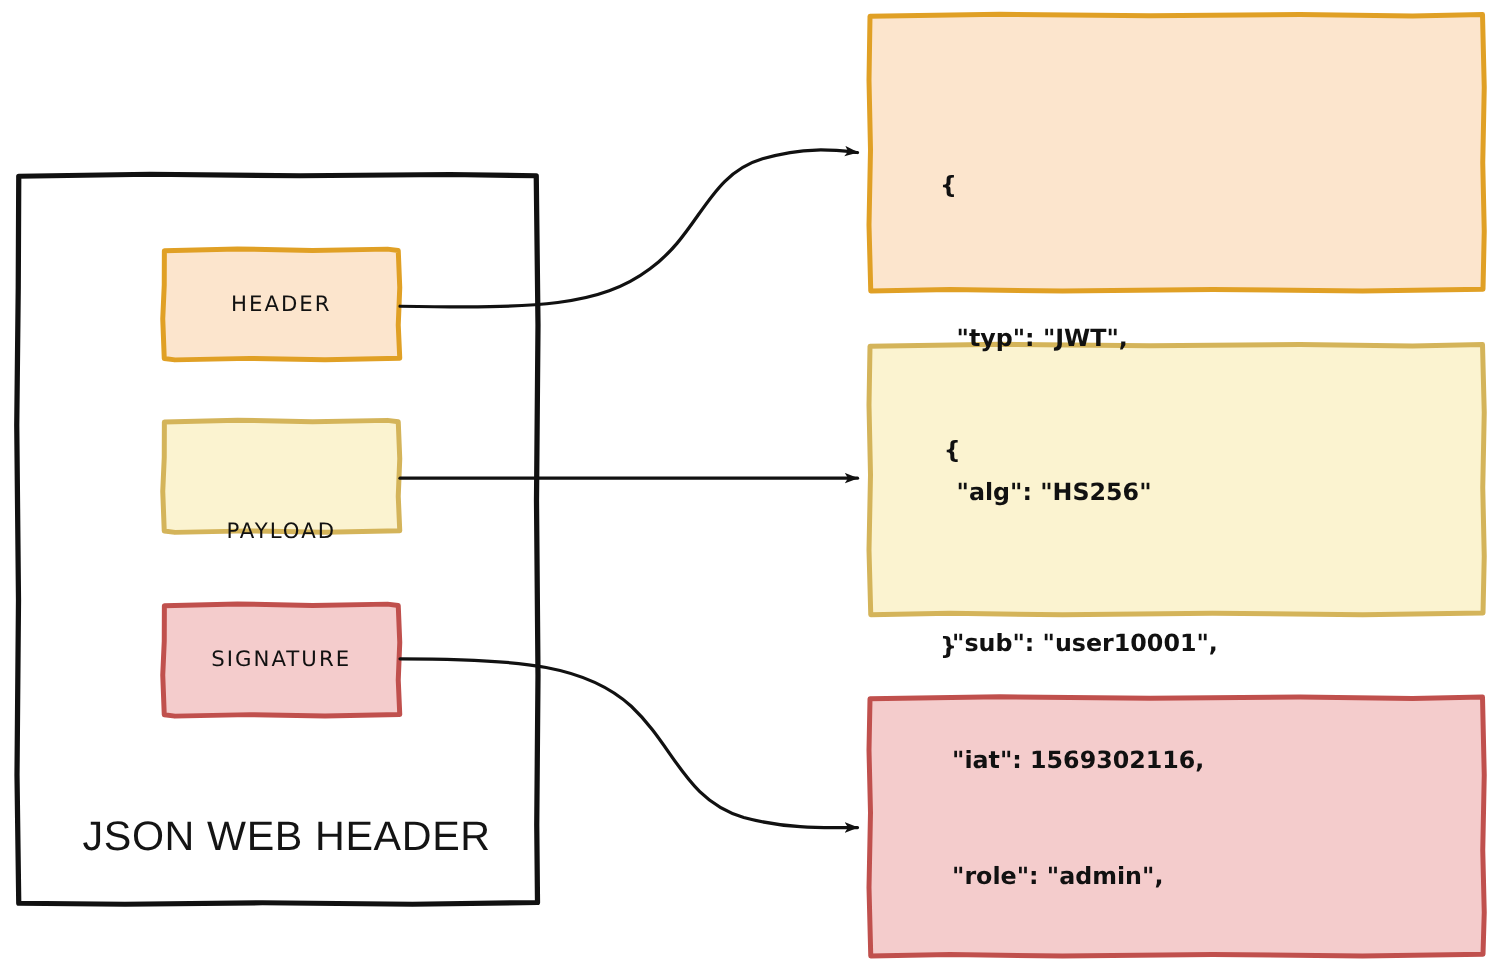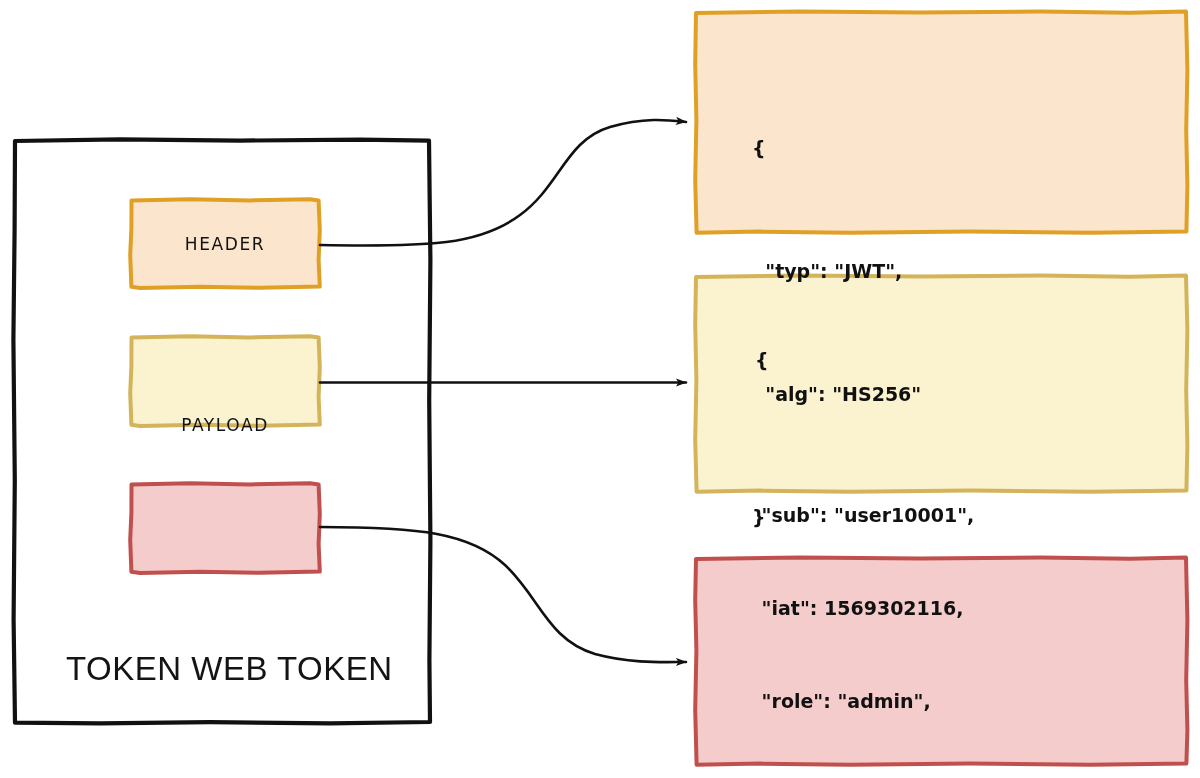--- a/index.html
+++ b/index.html
@@ -136,22 +136,23 @@
 
     <path d="M320,527 C 420,527 470,533 505,565
              C 540,598 548,640 595,654
              C 632,664 665,662 686,662" fill="none" stroke="#111111" stroke-width="2.6" stroke-linecap="round" marker-end="url(#arrowhead)"></path>
   </svg>
 
   <div class="tlabel chip-label" style="left:130px; top:234px;">HEADER</div>
 
   <div class="tlabel chip-label" style="left:130px; top:371px;margin-top:44px;">PAYLOAD</div>
 
+  <div class="tlabel chip-label" style="left:130px; top:518px;">SIGNATURE</div>
 
-  <div class="tlabel token-title" style="left:66px; top:650px;">TOKEN WEB TOKEN</div>
+  <div class="tlabel token-title" style="left:66px; top:650px;">JSON WEB HEADER</div>
 
   <div class="tlabel code-block code-roomy" style="left:752px; top:46px;">
     <span class="code-line">{</span>
     <span class="code-line">  "typ": "JWT",</span>
     <span class="code-line">  "alg": "HS256"</span>
     <span class="code-line">}</span>
   </div>
 
   <div class="tlabel code-block code-tight" style="left:755px; top:283px;">
     <span class="code-line">{</span>

